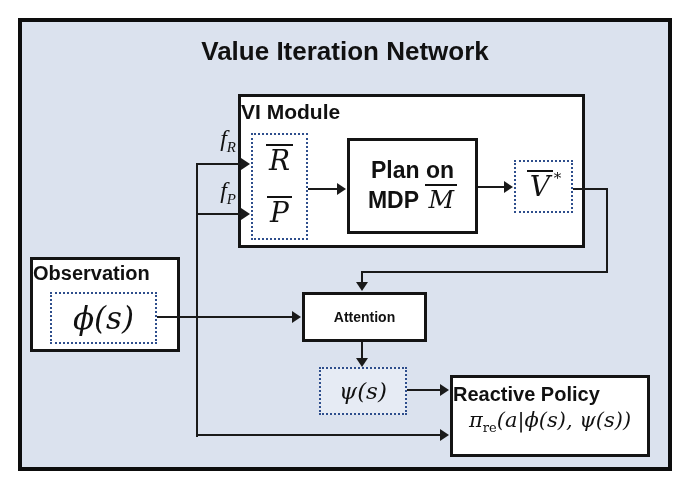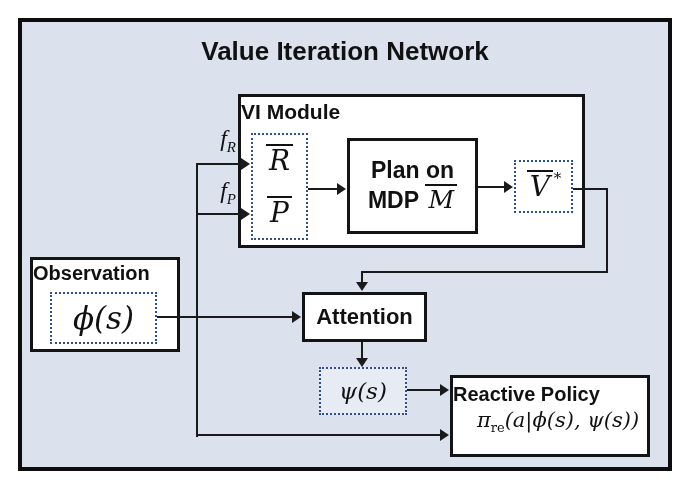--- a/index.html
+++ b/index.html
@@ -32,29 +32,29 @@
   .mlabel sub{font-size:15px;}
   .fr-label{left:170px;top:104px;}
   .fp-label{left:170px;top:156px;}
   
   .observation{left:8px;top:235px;width:144px;height:89px;}
   .obs-title{margin-top:2px;font-size:20px;}
   .phi-dotted{left:17px;top:32px;width:103px;height:48px;display:flex;align-items:center;justify-content:center;}
   .phi-text{font-size:31px;}
   
   .attention{left:280px;top:270px;width:119px;height:44px;display:flex;align-items:center;justify-content:center;}
-  .attn-title{font-size:22px;}
+  .attn-title{font-size:14px;}
   
   .psi-dotted{left:297px;top:345px;width:84px;height:44px;display:flex;align-items:center;
               justify-content:center;background:#e6ebf4;}
   .psi-text{font-size:23px;}
   
   .reactive{left:428px;top:353px;width:194px;height:76px;}
   .rp-title{margin-top:5px;font-size:20px;}
-  .formula{text-align:center;white-space:nowrap;font-family:"DejaVu Serif",serif;
+  .formula{text-align:left;white-space:nowrap;font-family:"DejaVu Serif",serif;
            font-style:italic;font-size:21px;margin-top:2px;padding-left:16px;}
   .formula sub{font-size:13px;font-style:normal;}
   
   .l{position:absolute;background:#1a1a1a;}
   .ar{position:absolute;width:0;height:0;border-top:6px solid transparent;
       border-bottom:6px solid transparent;border-left:9px solid #1a1a1a;}
   .ad{position:absolute;width:0;height:0;border-left:6px solid transparent;
       border-right:6px solid transparent;border-top:9px solid #1a1a1a;}
   .ln-trunk-v{left:174px;top:141px;width:2px;height:274px;}
   .ln-fr{left:174px;top:141px;width:46px;height:2px;}      .ar-fr{left:219px;top:136px;}

